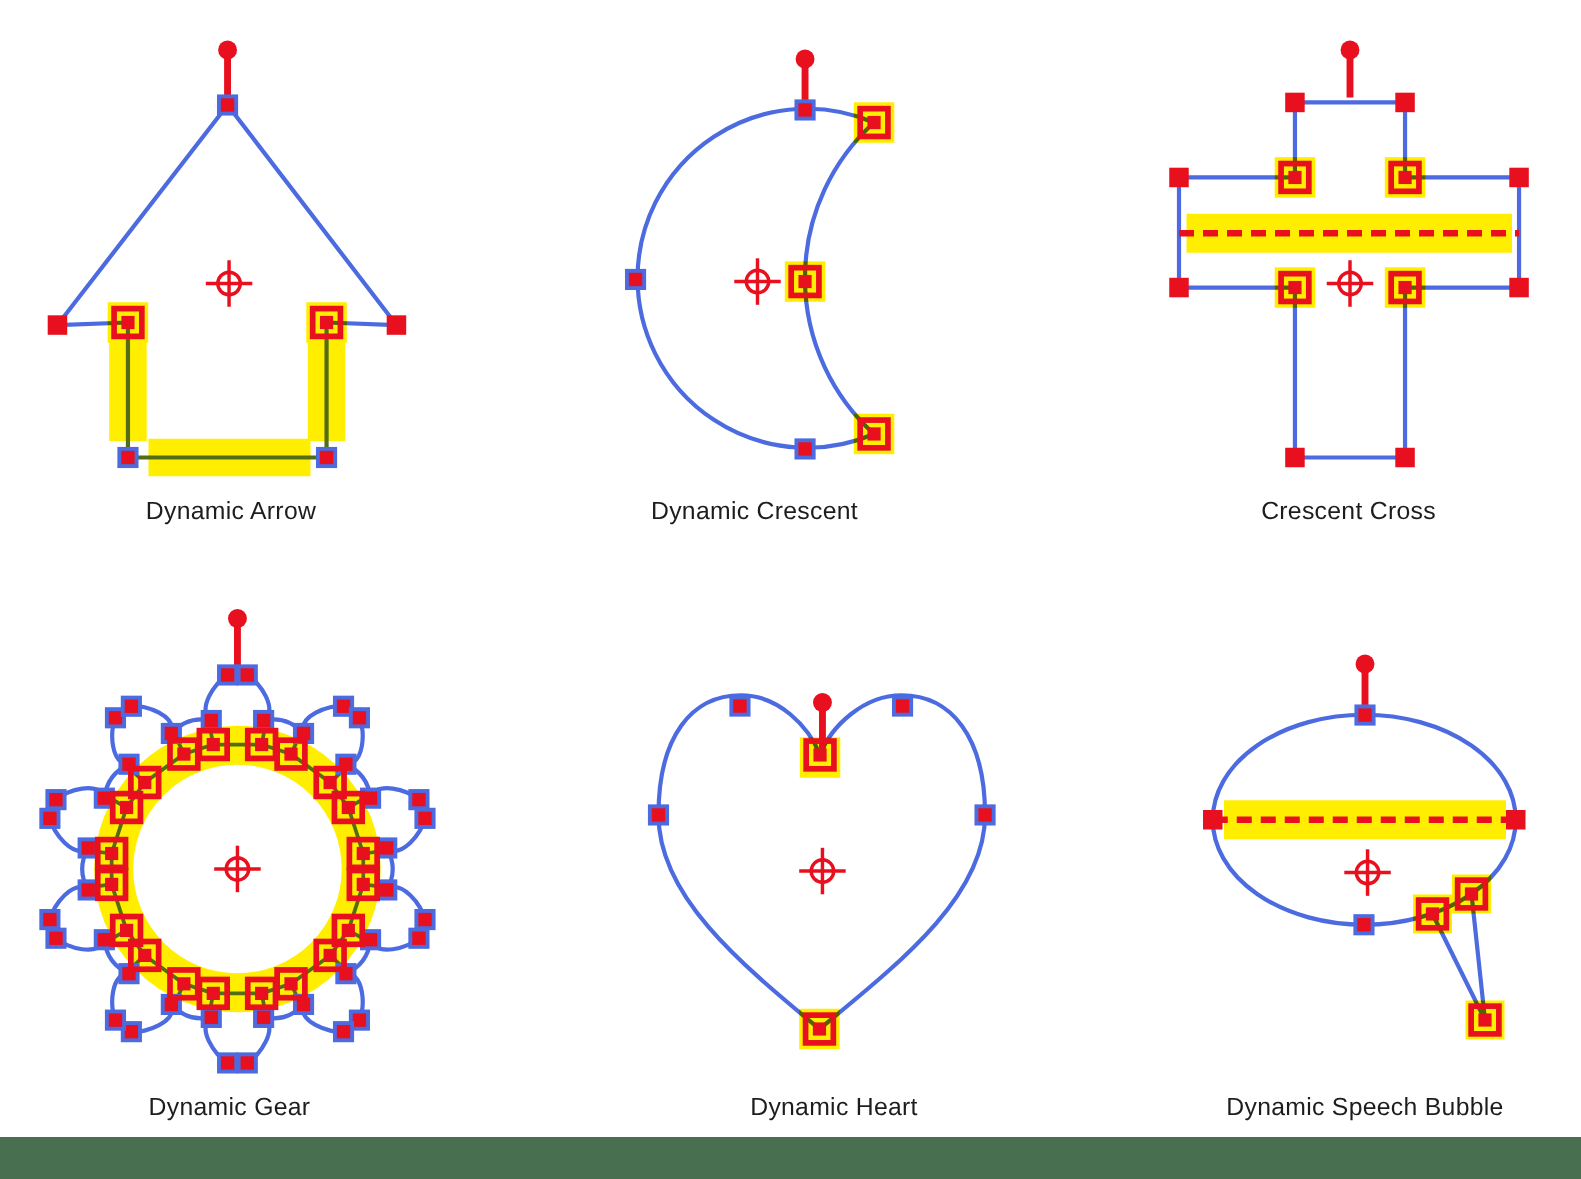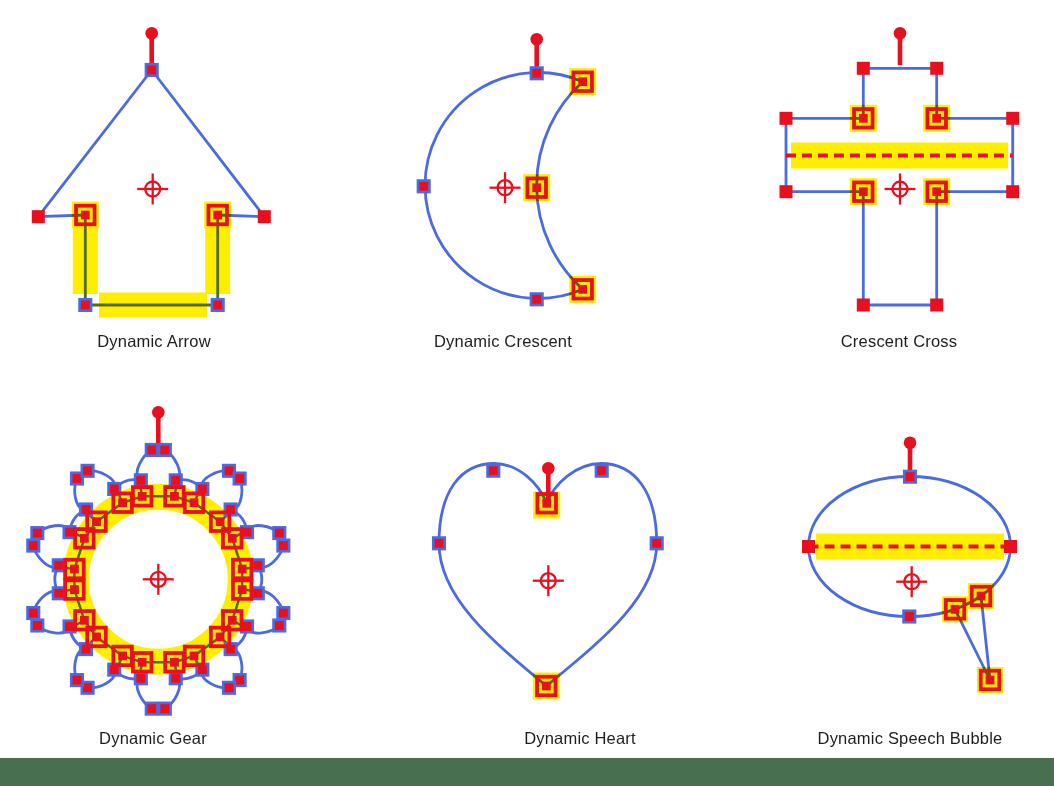--- a/index.html
+++ b/index.html
@@ -232,17 +232,17 @@
         <rect x="976.6" y="591.6" width="8.8" height="8.8" fill="#e8101e"></rect>
         <rect x="980.75" y="670.75" width="18.5" height="18.5" fill="none" stroke="#e8101e" stroke-width="3.8"></rect>
         <rect x="985.6" y="675.6" width="8.8" height="8.8" fill="#e8101e"></rect>
       </g>
     </svg>
 
   <div class="caption" style="left: 353px; top: 331px; color: rgb(29, 29, 29);">Dynamic Crescent</div>
   <div class="caption" style="left: 4px; top: 331px; color: rgb(29, 29, 29);">Dynamic Arrow</div>
   <div class="caption" style="left: 749px; top: 331px; color: rgb(29, 29, 29);">Crescent Cross</div>
   <div class="caption" style="left: 3px; top: 728px; color: rgb(29, 29, 29);">Dynamic Gear</div>
-  <div class="caption" style="left: 430px; top: 728px; color: rgb(29, 29, 29);">Dynamic Heart</div>
+  <div class="caption" style="left: 406px; top: 728px; color: rgb(29, 29, 29);">Dynamic Heart</div>
   <div class="caption" style="left: 760px; top: 728px; color: rgb(29, 29, 29);">Dynamic Speech Bubble</div>
 
   <div id="footer" style="background: rgb(72, 112, 80);"></div>
 </div>
 
 </body></html>

